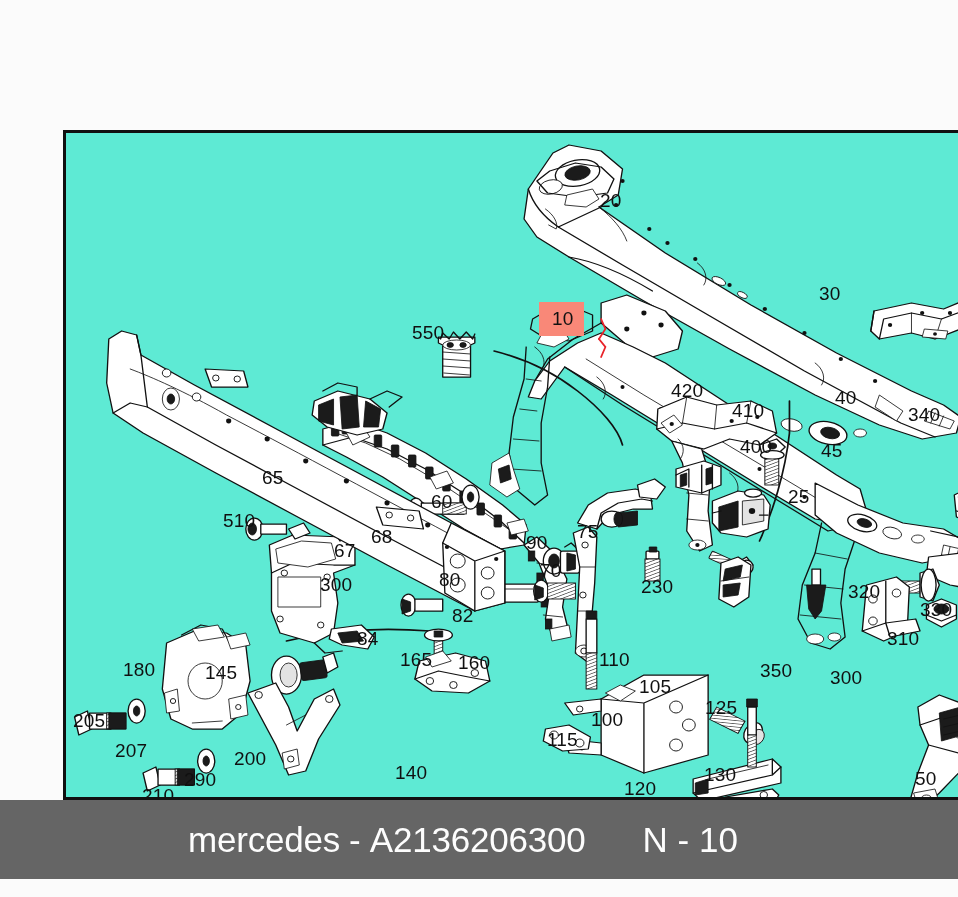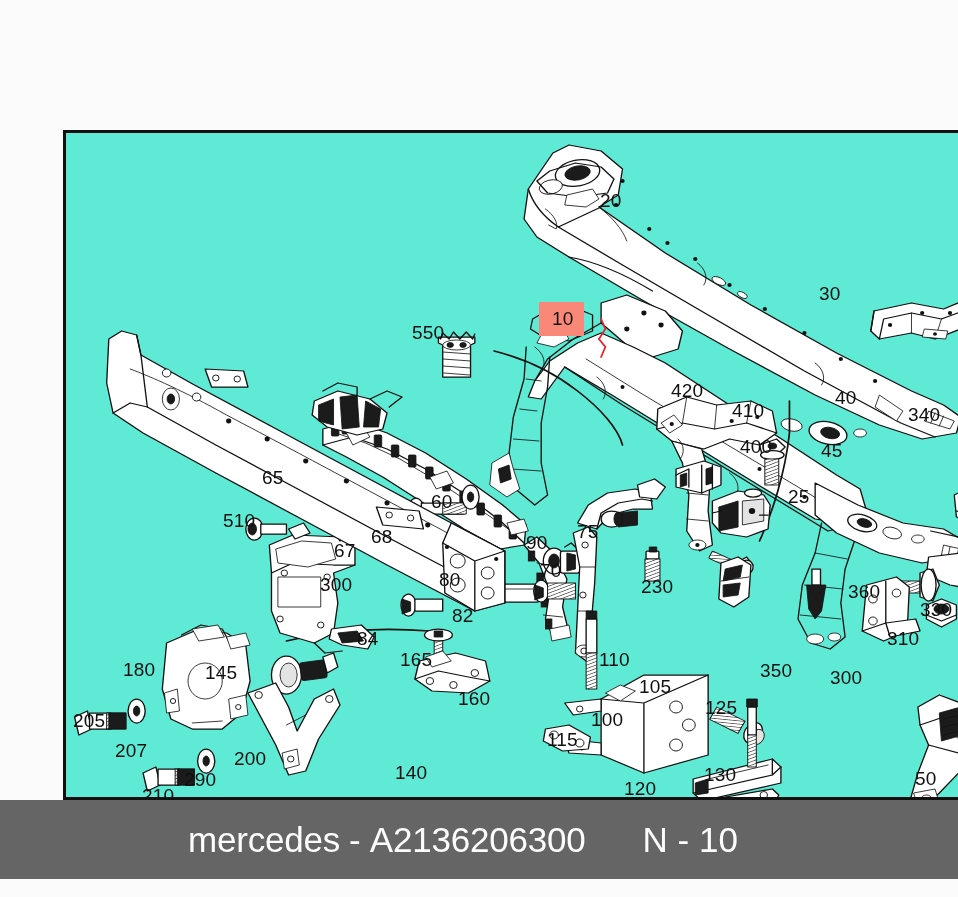--- a/index.html
+++ b/index.html
@@ -650,33 +650,33 @@
         <div class="callout" style="left: 365px; top: 359px;">60</div>
         <div class="callout" style="left: 157px; top: 378px;">510</div>
         <div class="callout" style="left: 268px; top: 408px;">67</div>
         <div class="callout" style="left: 305px; top: 394px;">68</div>
         <div class="callout" style="left: 448px; top: 400px; margin-left: 12px;">90</div>
         <div class="callout" style="left: 511px; top: 389px;">75</div>
         <div class="callout" style="left: 474px; top: 428px;">70</div>
         <div class="callout" style="left: 254px; top: 442px;">300</div>
         <div class="callout" style="left: 332px; top: 437px; margin-left: 41px;">80</div>
         <div class="callout" style="left: 575px; top: 444px;">230</div>
-        <div class="callout" style="left: 782px; top: 449px;">360</div>
+        <div class="callout" style="left: 782px; top: 449px;">320</div>
         <div class="callout" style="left: 854px; top: 467px;">330</div>
         <div class="callout" style="left: 386px; top: 473px;">82</div>
         <div class="callout" style="left: 821px; top: 496px;">310</div>
         <div class="callout" style="left: 291px; top: 496px;">84</div>
         <div class="callout" style="left: 488px; top: 517px; margin-left: 45px;">110</div>
         <div class="callout" style="left: 334px; top: 517px;">165</div>
         <div class="callout" style="left: 573px; top: 526px; margin-top: 18px;">105</div>
         <div class="callout" style="left: 694px; top: 528px;">350</div>
         <div class="callout" style="left: 764px; top: 535px;">300</div>
         <div class="callout" style="left: 57px; top: 527px;">180</div>
         <div class="callout" style="left: 139px; top: 530px;">145</div>
-        <div class="callout" style="left: 392px; top: 556px;">160</div>
+        <div class="callout" style="left: 392px; top: 520px;">160</div>
         <div class="callout" style="left: 639px; top: 565px;">125</div>
         <div class="callout" style="left: 7px; top: 578px;">205</div>
         <div class="callout" style="left: 525px; top: 577px;">100</div>
         <div class="callout" style="left: 49px; top: 608px;">207</div>
         <div class="callout" style="left: 168px; top: 616px;">200</div>
         <div class="callout" style="left: 481px; top: 597px;">115</div>
         <div class="callout" style="left: 118px; top: 637px;">290</div>
         <div class="callout" style="left: 329px; top: 630px;">140</div>
         <div class="callout" style="left: 638px; top: 632px;">130</div>
         <div class="callout" style="left: 849px; top: 636px;">50</div>

